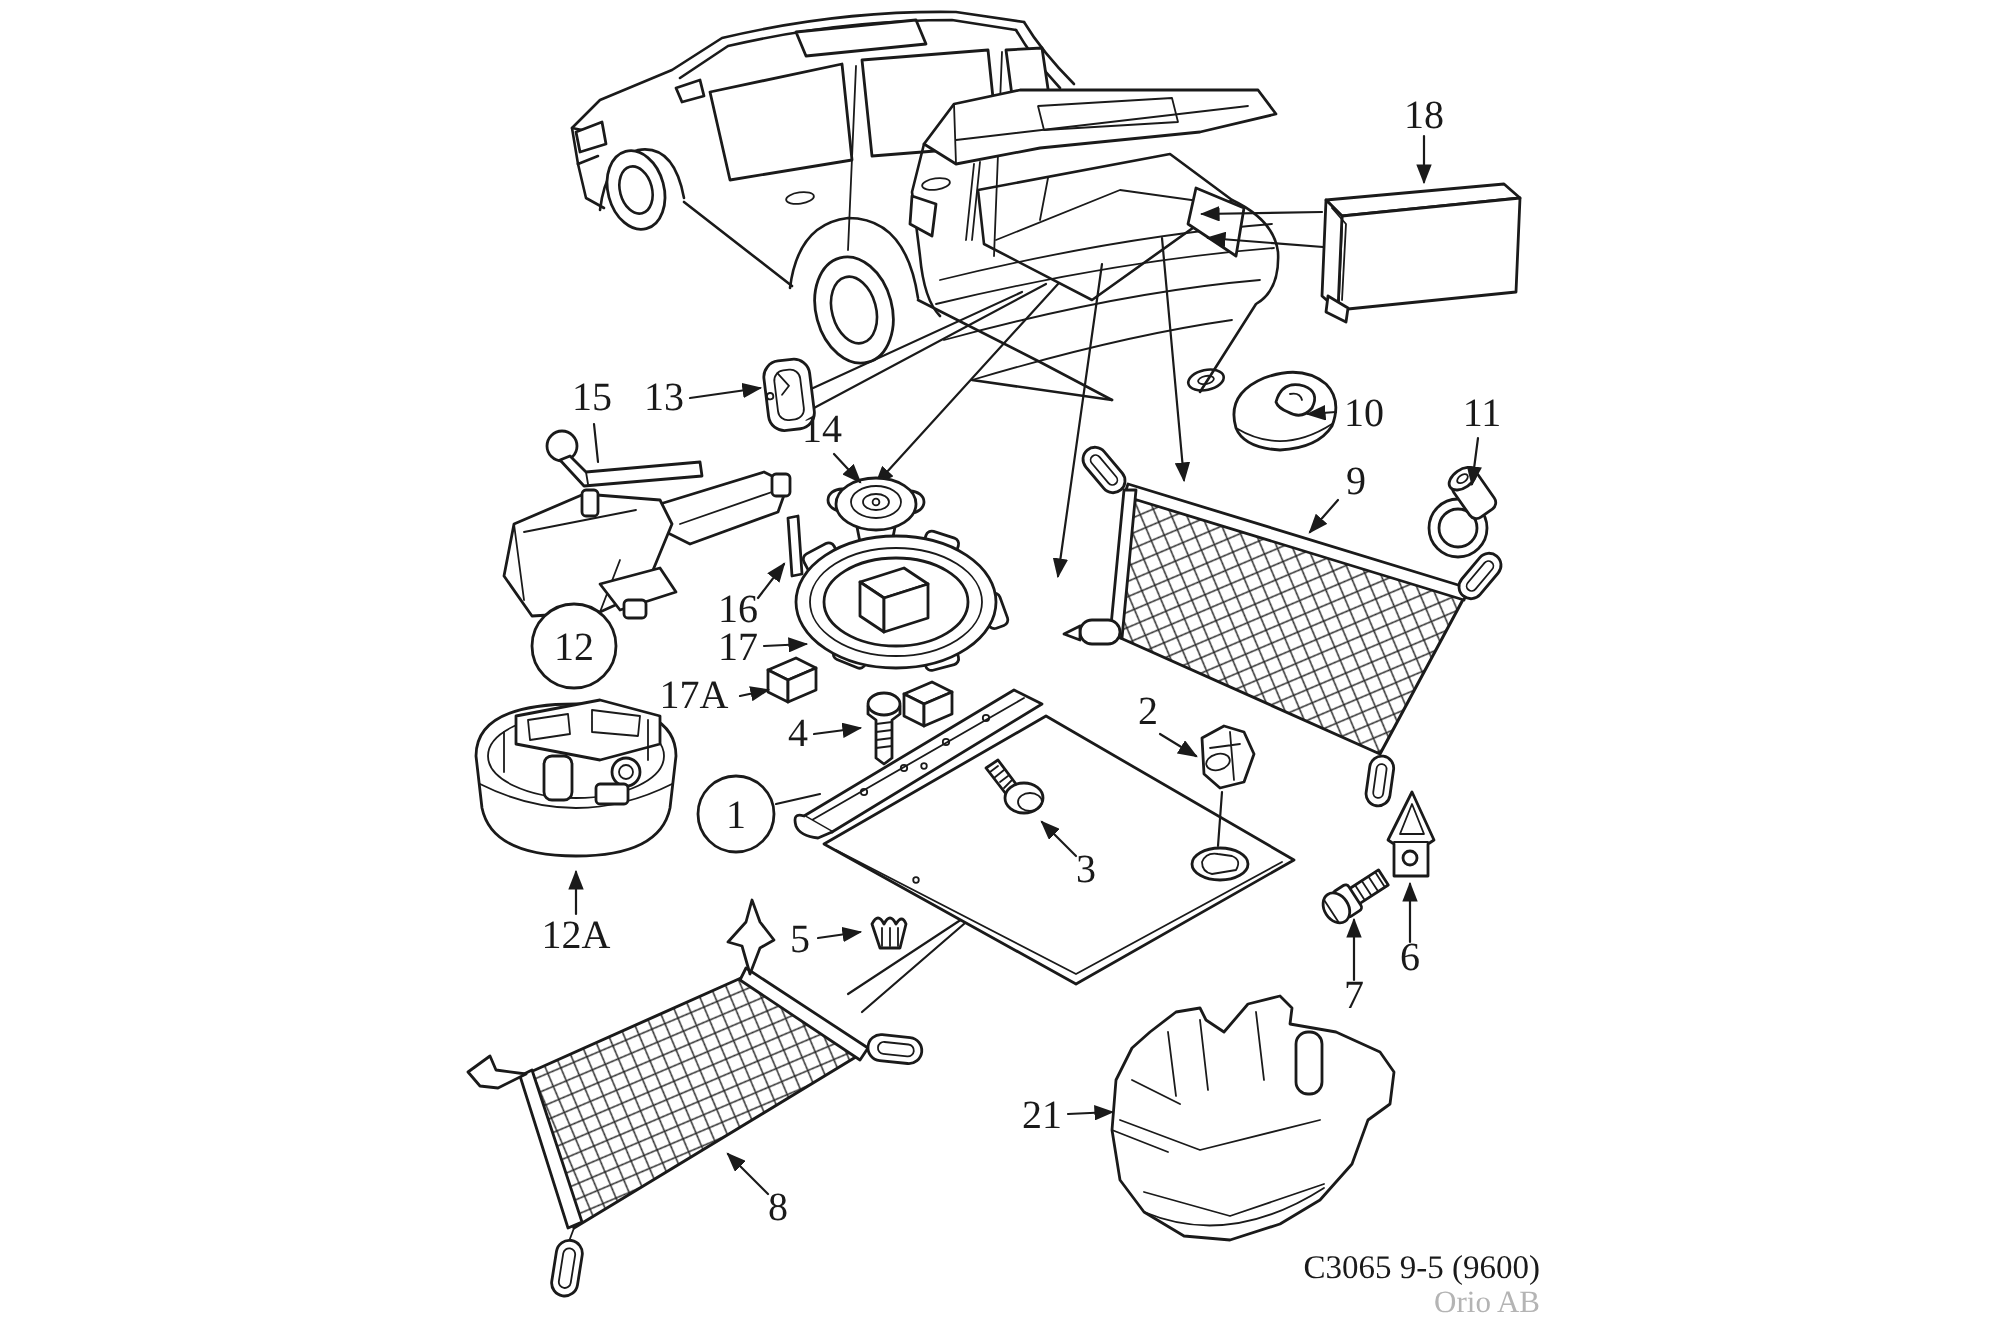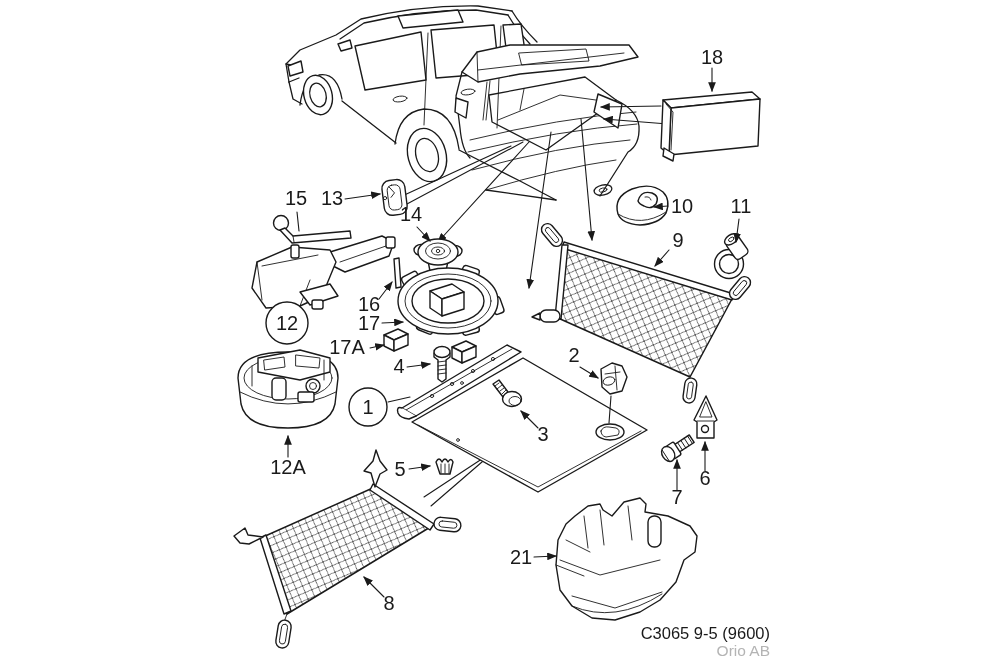--- a/index.html
+++ b/index.html
@@ -1,17 +1,17 @@
 <!DOCTYPE html>
 <html><head>
 <meta charset="utf-8">
 <style>
   html,body{margin:0;padding:0;background:#ffffff;}
   .stage{position:relative;width:1000px;height:664px;background:#ffffff;overflow:hidden;
-         font-family:Liberation Sans, sans-serif;}
+         font-family:Liberation Serif, serif;}
   svg{display:block;}
   .ln{fill:none;stroke:#1a1a1a;stroke-width:1.3;stroke-linejoin:round;stroke-linecap:round;}
   .fw{fill:#ffffff;stroke:#1a1a1a;stroke-width:1.4;stroke-linejoin:round;stroke-linecap:round;}
   .thin{fill:none;stroke:#1a1a1a;stroke-width:0.9;stroke-linejoin:round;stroke-linecap:round;}
   .ld{fill:none;stroke:#1a1a1a;stroke-width:1.1;stroke-linecap:round;}
   .lbl{font-size:20px;fill:#1a1a1a;text-anchor:middle;}
   .cap1{font-size:16.5px;fill:#1a1a1a;text-anchor:end;}
   .cap2{font-size:15.5px;fill:#b4b4b4;text-anchor:end;}
   .mesh{fill:url(#meshpat);stroke:#1a1a1a;stroke-width:1.5;stroke-linejoin:round;}
 </style>

